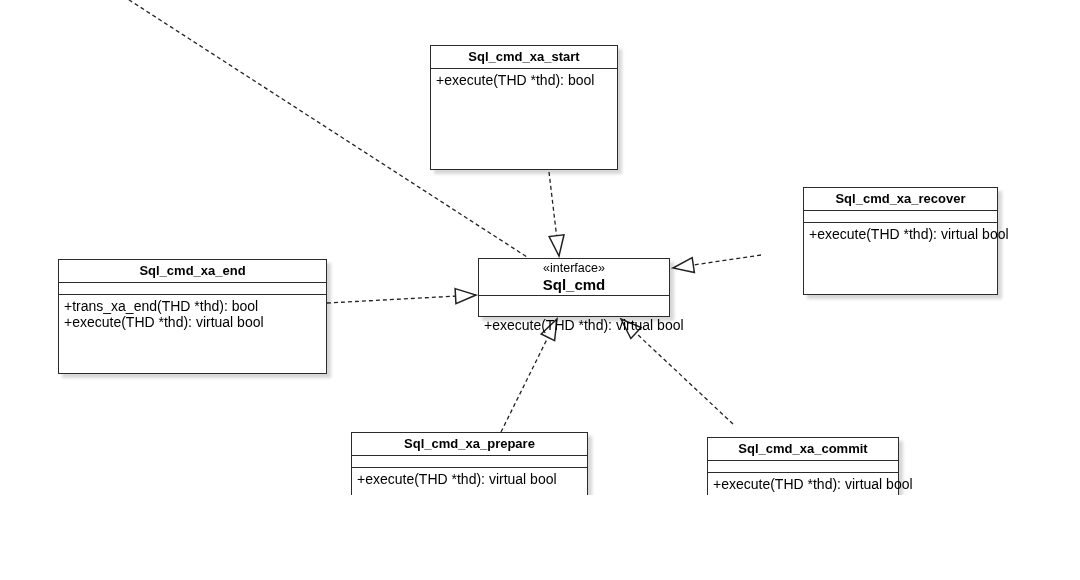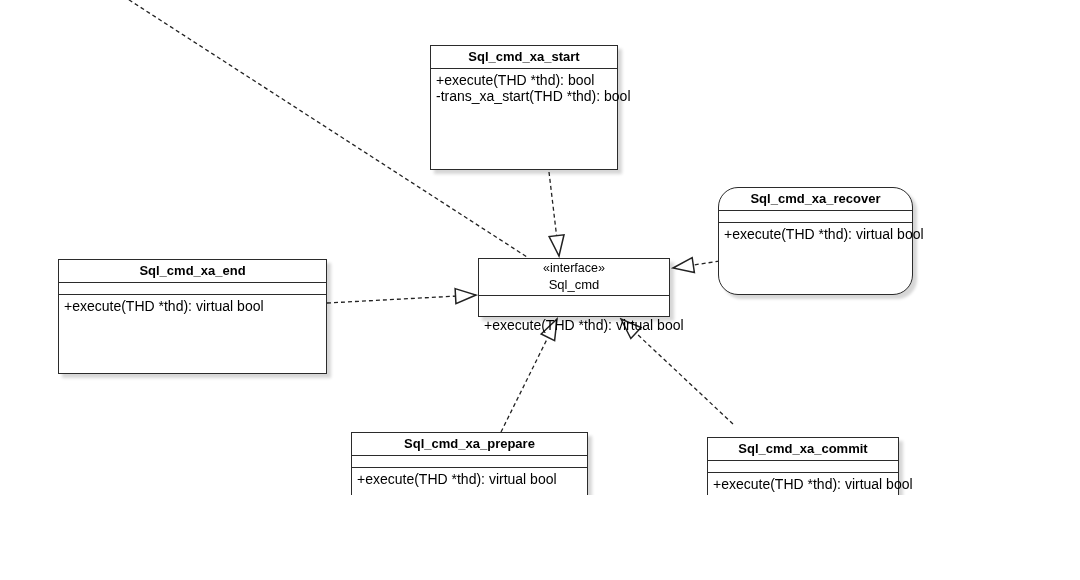--- a/index.html
+++ b/index.html
@@ -18,34 +18,34 @@
     background:#ffffff; border:1.5px solid #2b2b2b;
     box-shadow:4px 4px 3px rgba(0,0,0,0.16);
     display:flex; flex-direction:column;
   }
   .uml-title {
     border-bottom:1.5px solid #2b2b2b; text-align:center;
     font-weight:bold; font-size:13px; line-height:16px; padding:3px 4px;
     white-space:nowrap;
   }
   .uml-stereotype { font-weight:normal; font-size:12.5px; line-height:15px; }
-  .uml-name { font-size:13px; line-height:17px; font-weight:normal; }
+  .uml-name { font-size:15px; line-height:17px; font-weight:bold; }
   .uml-attrs {
     border-bottom:1.5px solid #2b2b2b; padding:2px 5px;
     font-size:12.5px; min-height:7px;
   }
   .uml-methods { padding:3px 5px; font-size:14px; flex:1; }
   .member { line-height:16px; white-space:nowrap; }
 
   #box-xa-start   { left:430px; top:45px;  width:188px; height:125px; }
   #box-xa-end     { left:58px;  top:259px; width:269px; height:115px; }
   #box-sql-cmd    { left:478px; top:258px; width:192px; height:59px;gap:20px; }
   #box-sql-cmd .uml-title   { padding:2px 4px; }
   #box-sql-cmd .uml-methods { padding:1px 5px; }
-  #box-xa-recover { left:718px; top:187px; width:195px; height:108px;border-radius:20px; }
+  #box-xa-recover { left:803px; top:187px; width:195px; height:108px; }
   #box-xa-prepare { left:351px; top:432px; width:237px; height:118px;justify-content:space-between; }
   #box-xa-commit  { left:707px; top:437px; width:192px; height:120px; }
 
   
   #watermark {
     position:absolute; left:836px; top:500px; z-index:6;
     display:flex; align-items:center;
   }
   #watermark-text {
     font-size:38px; line-height:60px; color:#ededed; margin-left:-10px;
@@ -69,28 +69,28 @@
     <line class="dash arrow" x1="327" y1="303" x2="476" y2="295"></line>
     <line class="dash arrow" x1="761" y1="255" x2="673" y2="268"></line>
     <line class="dash arrow" x1="501" y1="432" x2="557" y2="319"></line>
     <line class="dash arrow" x1="733" y1="424" x2="621" y2="319"></line>
   </svg>
 
   <div class="uml-box" id="box-xa-start">
     <div class="uml-title">Sql_cmd_xa_start</div>
     <div class="uml-methods">
       <div class="member">+execute(THD *thd): bool</div>
-      <div class="member">-trans_xa_start(THD *thd): bool</div>
     </div>
   </div>
 
   <div class="uml-box" id="box-xa-end">
     <div class="uml-title">Sql_cmd_xa_end</div>
     <div class="uml-attrs"></div>
     <div class="uml-methods">
+      <div class="member">+trans_xa_end(THD *thd): bool</div>
       <div class="member">+execute(THD *thd): virtual bool</div>
     </div>
   </div>
 
   <div class="uml-box" id="box-sql-cmd">
     <div class="uml-title">
       <div class="uml-stereotype">«interface»</div>
       <div class="uml-name">Sql_cmd</div>
     </div>
     <div class="uml-methods">

